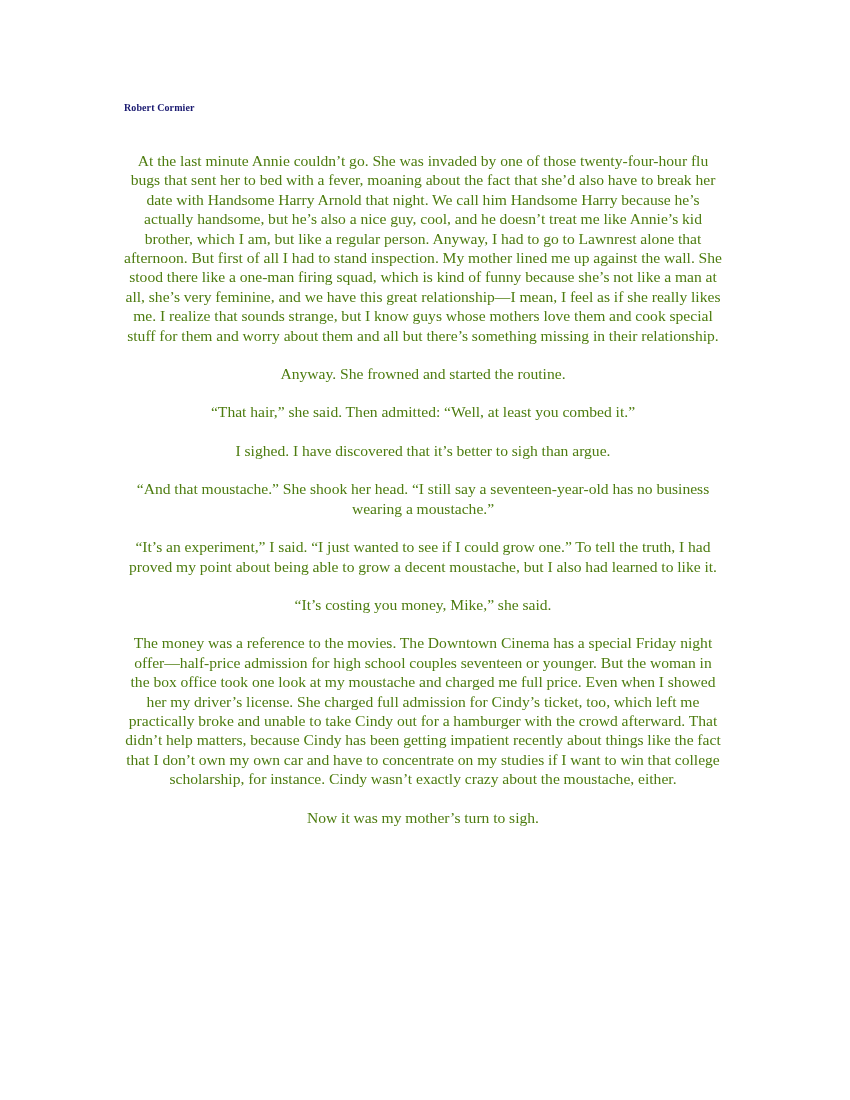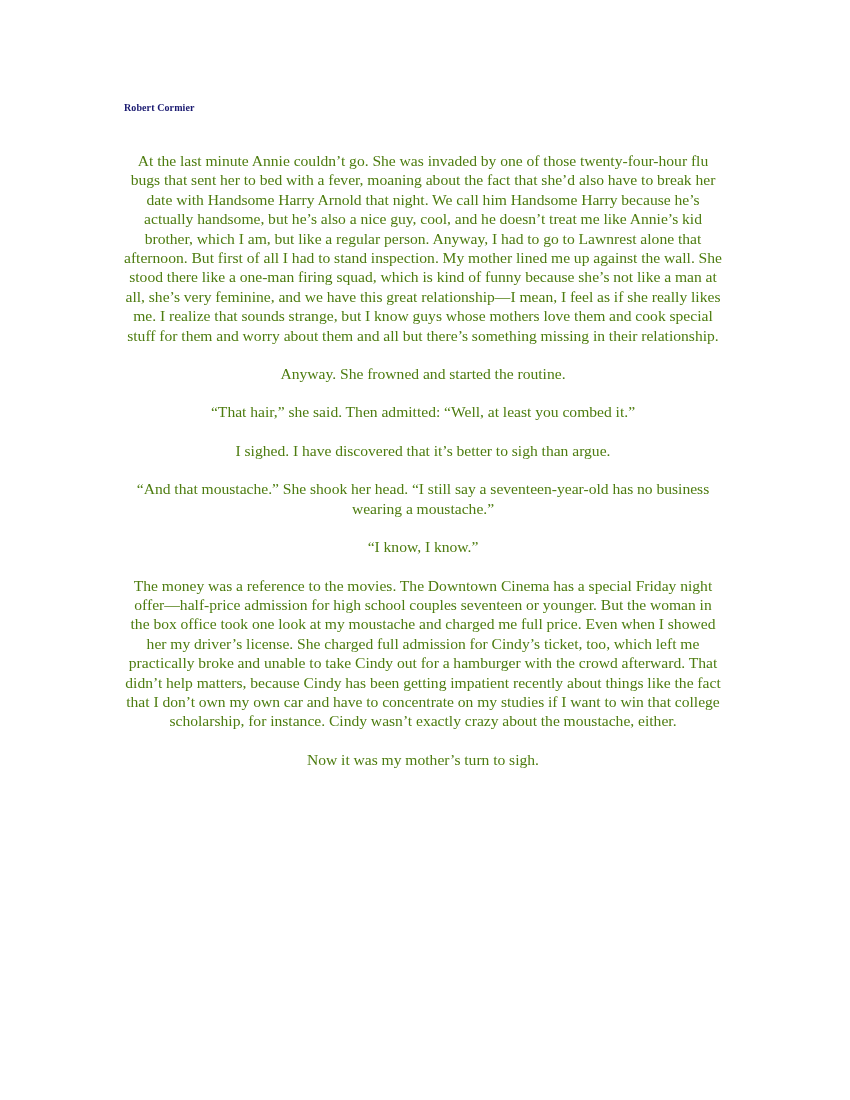--- a/index.html
+++ b/index.html
@@ -62,19 +62,20 @@
 
 
     <h2 class="doc-author">Robert Cormier</h2>
 
     <div>
       <p class="body-para">At the last minute Annie couldn’t go. She was invaded by one of those twenty-four-hour flu bugs that sent her to bed with a fever, moaning about the fact that she’d also have to break her date with Handsome Harry Arnold that night. We call him Handsome Harry because he’s actually handsome, but he’s also a nice guy, cool, and he doesn’t treat me like Annie’s kid brother, which I am, but like a regular person. Anyway, I had to go to Lawnrest alone that afternoon. But first of all I had to stand inspection. My mother lined me up against the wall. She stood there like a one-man firing squad, which is kind of funny because she’s not like a man at all, she’s very feminine, and we have this great relationship—I mean, I feel as if she really likes me. I realize that sounds strange, but I know guys whose mothers love them and cook special stuff for them and worry about them and all but there’s something missing in their relationship.</p>
       <p class="body-para">Anyway. She frowned and started the routine.</p>
       <p class="body-para">“That hair,” she said. Then admitted: “Well, at least you combed it.”</p>
       <p class="body-para">I sighed. I have discovered that it’s better to sigh than argue.</p>
       <p class="body-para">“And that moustache.” She shook her head. “I still say a seventeen-year-old has no business wearing a moustache.”</p>
-      <p class="body-para">“I know, I know.”</p>
+      <p class="body-para">“It’s an experiment,” I said. “I just wanted to see if I could grow one.” To tell the truth, I had proved my point about being able to grow a decent moustache, but I also had learned to like it.</p>
+      <p class="body-para">“It’s costing you money, Mike,” she said.</p>
       <p class="body-para">The money was a reference to the movies. The Downtown Cinema has a special Friday night offer—half-price admission for high school couples seventeen or younger. But the woman in the box office took one look at my moustache and charged me full price. Even when I showed her my driver’s license. She charged full admission for Cindy’s ticket, too, which left me practically broke and unable to take Cindy out for a hamburger with the crowd afterward. That didn’t help matters, because Cindy has been getting impatient recently about things like the fact that I don’t own my own car and have to concentrate on my studies if I want to win that college scholarship, for instance. Cindy wasn’t exactly crazy about the moustache, either.</p>
       <p class="body-para">Now it was my mother’s turn to sigh.</p>
     </div>
 
   </div>
 </div>
 
 </body></html>

